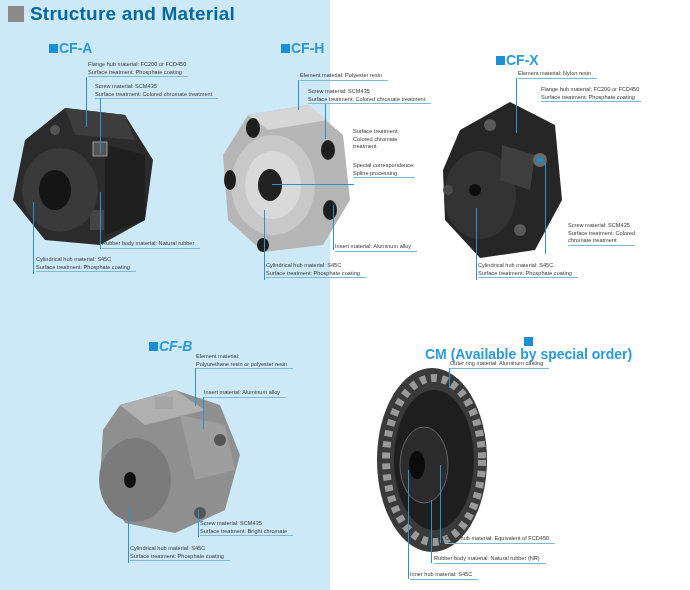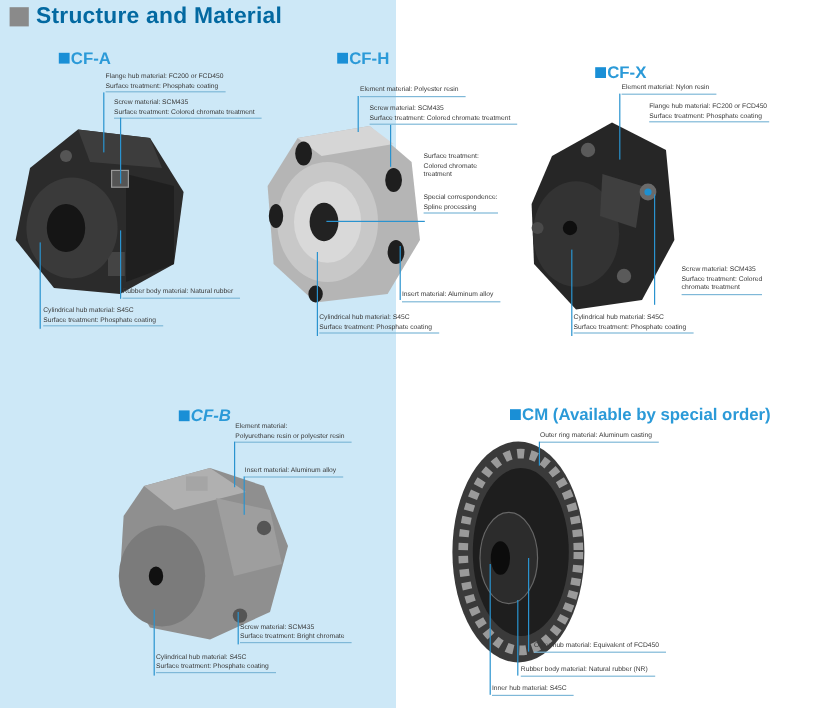--- a/index.html
+++ b/index.html
@@ -168,21 +168,21 @@
   <span style="display:block">Screw material: SCM435</span>
   <span class="u">Surface treatment: Bright chromate</span>
 </div>
 <div class="ln v" style="left:198px;top:510px;height:27px;"></div>
 <div class="lbl" style="left:130px;top:545px;">
   <span style="display:block">Cylindrical hub material: S45C</span>
   <span class="u">Surface treatment: Phosphate coating</span>
 </div>
 <div class="ln v" style="left:128px;top:508px;height:55px;"></div>
 
-<div class="sec" style="left:384px;top:337px;">
+<div class="sec" style="left:384px;top:337px;flex-direction:column;">
     <span class="sq"></span>
     <span>CM (Available by special order)</span>
   </div>
 <svg style="left:372px;top:365px;" width="118" height="190">
   <ellipse cx="60" cy="95" rx="55" ry="92" fill="#3a3a3a"></ellipse>
   <ellipse cx="62" cy="95" rx="48" ry="82" fill="none" stroke="#9a9a9a" stroke-width="8" stroke-dasharray="6,5"></ellipse>
   <ellipse cx="62" cy="95" rx="40" ry="70" fill="#1e1e1e"></ellipse>
   <ellipse cx="52" cy="100" rx="24" ry="38" fill="#2c2c2c" stroke="#666" stroke-width="1"></ellipse>
   <ellipse cx="45" cy="100" rx="8" ry="14" fill="#0c0c0c"></ellipse>
 </svg>

